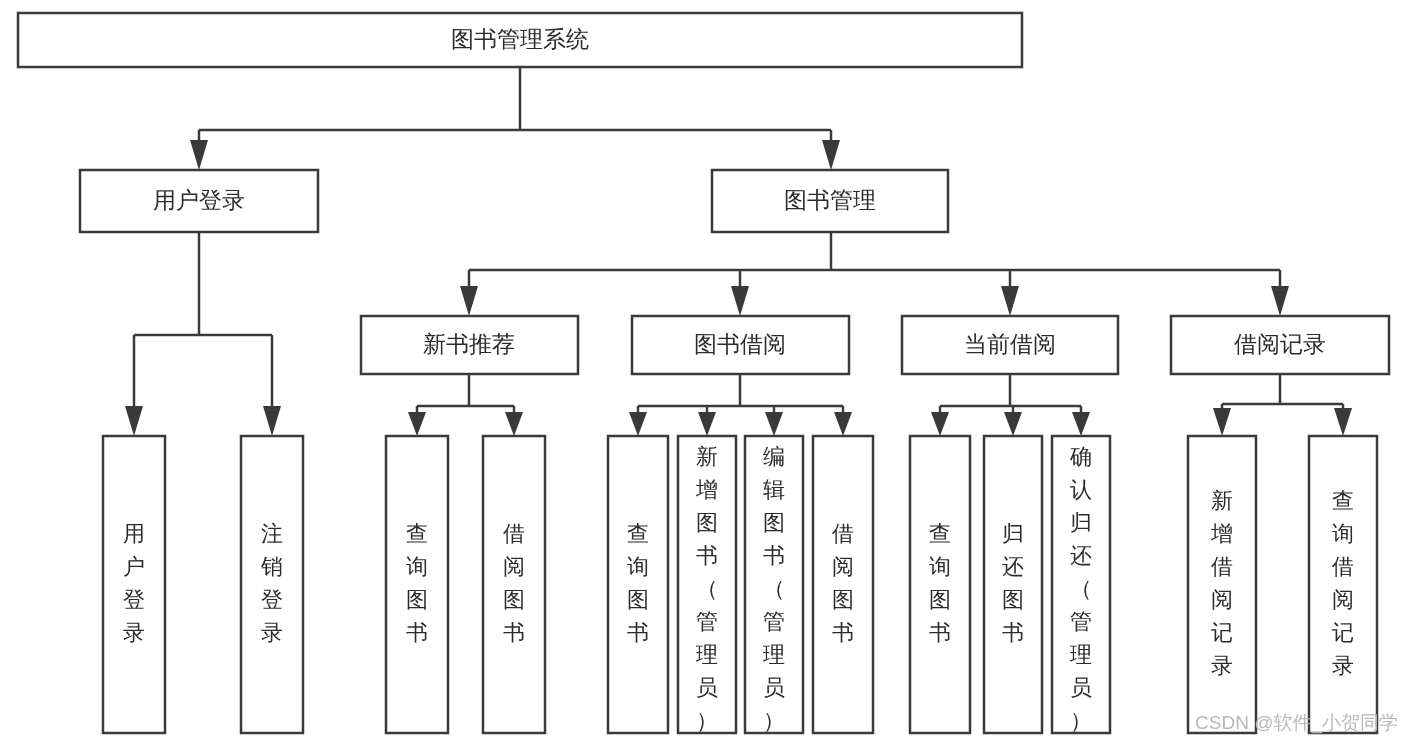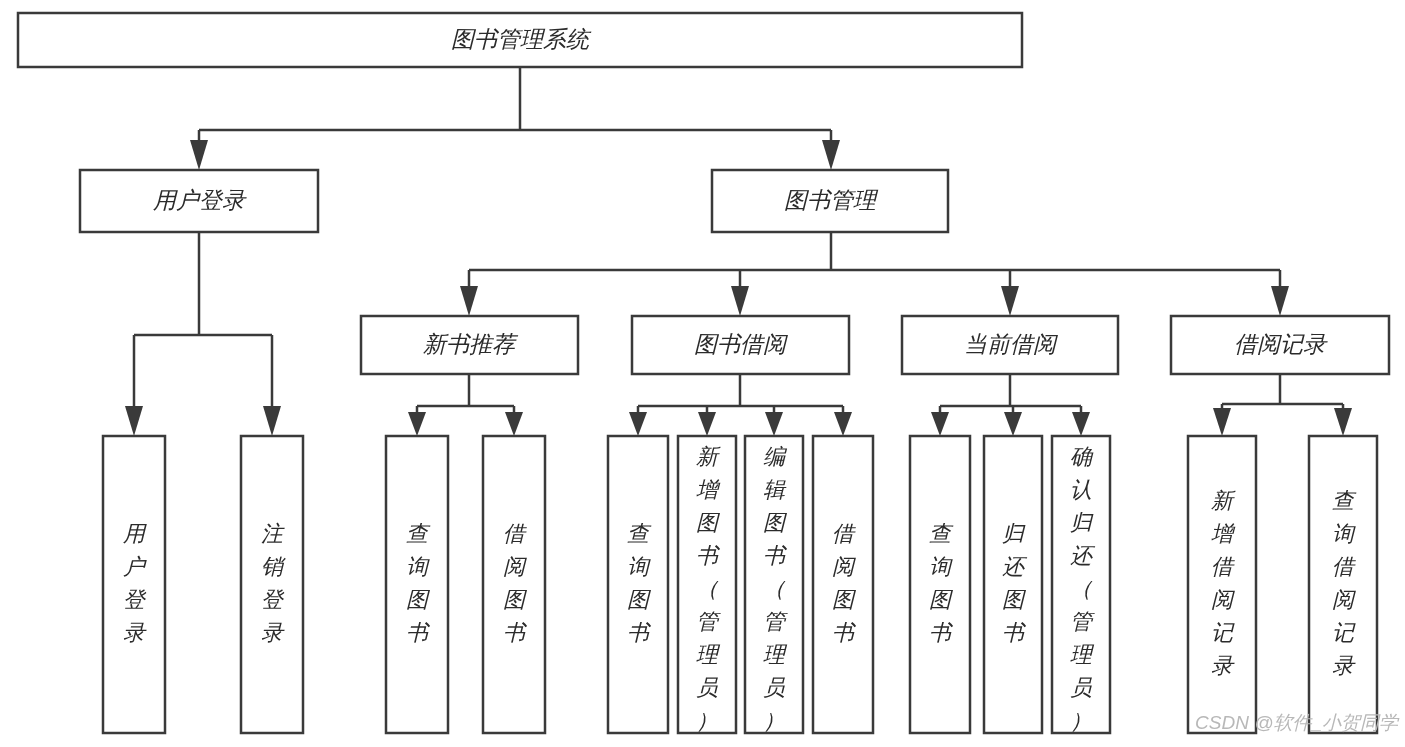--- a/index.html
+++ b/index.html
@@ -11,21 +11,20 @@
     width: 1405px;
     height: 747px;
     font-family: "Liberation Sans", "DejaVu Sans", sans-serif;
     overflow: hidden;
     position: relative;
   }
   #diagram-root {
     position: relative;
     width: 1405px;
     height: 747px;
-    font-style: italic;
   }
   svg.diagram-canvas {
     position: absolute;
     top: 0;
     left: 0;
     width: 1405px;
     height: 747px;
   }
   .node-box {
     fill: #ffffff;

